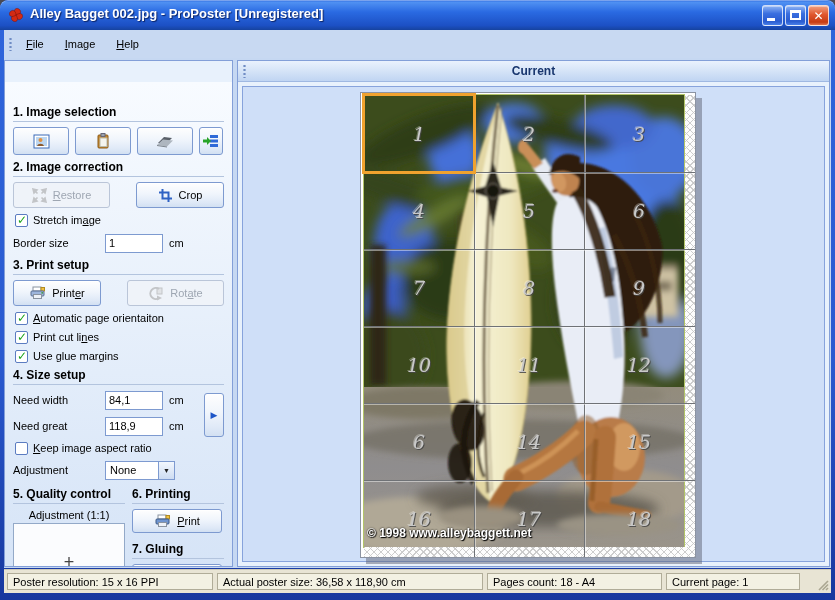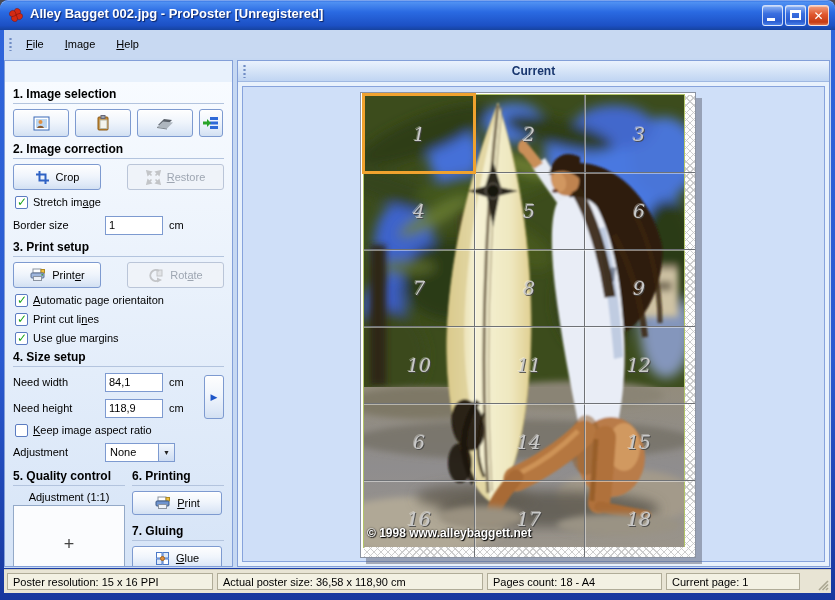--- a/index.html
+++ b/index.html
@@ -32,21 +32,21 @@
   .menu-item{padding:3px 8px;margin-right:5px;cursor:default;}
   
   .workspace{position:absolute;left:4px;right:4px;top:58px;height:510px;background:#c6d8f2;}
   .panel{position:absolute;top:2px;height:507px;border:1px solid #839fd8;background:#e8f1fc;}
   .panel-header{height:21px;background:linear-gradient(180deg,#eaf2fd 0%,#d3e2f7 55%,#c0d5f2 100%);
     border-bottom:1px solid #9fb8e2;display:flex;align-items:center;}
   .panel-title{flex:1;text-align:center;font-weight:bold;font-size:12px;color:#18366e;margin-right:14px;}
   .sidebar{left:0;width:229px;}
   .posterpanel{left:233px;width:593px;}
   .sidebar-body{position:absolute;top:21px;left:0;right:0;bottom:0;overflow:hidden;
-    background:linear-gradient(180deg,#f8fbff 0%,#e3edfa 60%,#d6e4f7 100%);padding:0 8px 0 8px;}
+    background:linear-gradient(180deg,#f8fbff 0%,#e3edfa 60%,#d6e4f7 100%);padding:18px 8px 0 8px;}
   .sec{font-weight:bold;font-size:12px;line-height:14px;border-bottom:1px solid #b3c4de;
     padding-bottom:2px;margin:5px 0 5px 0;}
   
   .xbtn{display:flex;align-items:center;justify-content:center;gap:6px;
     border:1px solid #7d9ad0;border-radius:3px;font-size:11px;
     background:linear-gradient(180deg,#fefefe 0%,#f0f5fc 45%,#dfe9f7 80%,#d2e0f2 100%);
     box-shadow:inset 0 1px 0 #fff;cursor:default;}
   .xbtn.disabled{color:#9ea6b2;border-color:#bac5d8;background:#eff3f9;box-shadow:none;}
   .xbtn.disabled svg{filter:grayscale(1) opacity(.5);}
   .btnrow{display:flex;gap:6px;height:28px;margin:2px 0 2px 0;}
@@ -180,42 +180,42 @@
               <rect x="7" y="2" width="8" height="3" fill="#2f6ad8"></rect>
               <rect x="7" y="6.5" width="8" height="3" fill="#2f6ad8"></rect>
               <rect x="7" y="11" width="8" height="3" fill="#2f6ad8"></rect>
               <polygon points="0,6.5 4,6.5 4,4 8,8 4,12 4,9.5 0,9.5" fill="#28a428"></polygon>
             </svg>
           </div>
         </div>
 
         <div class="sec">2. Image correction</div>
         <div class="tworow">
-          <div class="xbtn bhalf1">
-            <svg width="15" height="15" viewBox="0 0 15 15">
-              <path d="M4.5,1 V10.5 H14" fill="none" stroke="#2f62c4" stroke-width="2"></path>
-              <path d="M1,4.5 H10.5 V14" fill="none" stroke="#2f62c4" stroke-width="2"></path>
-            </svg>
-            <span>Crop</span>
-          </div>
           <div class="xbtn bhalf2 disabled">
             <svg width="15" height="15" viewBox="0 0 15 15">
               <g stroke="#8a98a8" stroke-width="1.6" fill="#8a98a8">
                 <path d="M5.5,5.5 L2.5,2.5"></path>
                   <polygon points="1,1 5,2 2,5"></polygon>
                 <path d="M9.5,5.5 L12.5,2.5"></path>
                   <polygon points="14,1 13,5 10,2"></polygon>
                 <path d="M5.5,9.5 L2.5,12.5"></path>
                   <polygon points="1,14 2,10 5,13"></polygon>
                 <path d="M9.5,9.5 L12.5,12.5"></path>
                   <polygon points="14,14 10,13 13,10"></polygon>
               </g>
             </svg>
             <span><u>R</u>estore</span>
           </div>
+          <div class="xbtn bhalf1">
+            <svg width="15" height="15" viewBox="0 0 15 15">
+              <path d="M4.5,1 V10.5 H14" fill="none" stroke="#2f62c4" stroke-width="2"></path>
+              <path d="M1,4.5 H10.5 V14" fill="none" stroke="#2f62c4" stroke-width="2"></path>
+            </svg>
+            <span>Crop</span>
+          </div>
         </div>
         <div class="cbrow">
           <span class="cb on">
               <span class="tick">✓</span>
             </span>
           <span>Stretch im<u>a</u>ge</span>
         </div>
         <div class="frow">
           <span class="flabel">Border size</span>
           <input class="tinput" value="1" style="">
@@ -263,21 +263,21 @@
         </div>
 
         <div class="sec">4. Size setup</div>
         <div class="sizewrap">
           <div class="frow" style="margin-top:2px;">
             <span class="flabel">Need width</span>
             <input class="tinput" value="84,1" style="">
             <span class="unit">cm</span>
           </div>
           <div class="frow">
-            <span class="flabel">Need height</span>
+            <span class="flabel">Need great</span>
             <input class="tinput" value="118,9" style="">
             <span class="unit">cm</span>
           </div>
           <div class="xbtn advbtn">
               <span>▶</span>
             </div>
         </div>
         <div class="cbrow">
           <span class="cb"></span>
           <span><u>K</u>eep image aspect ratio</span>

